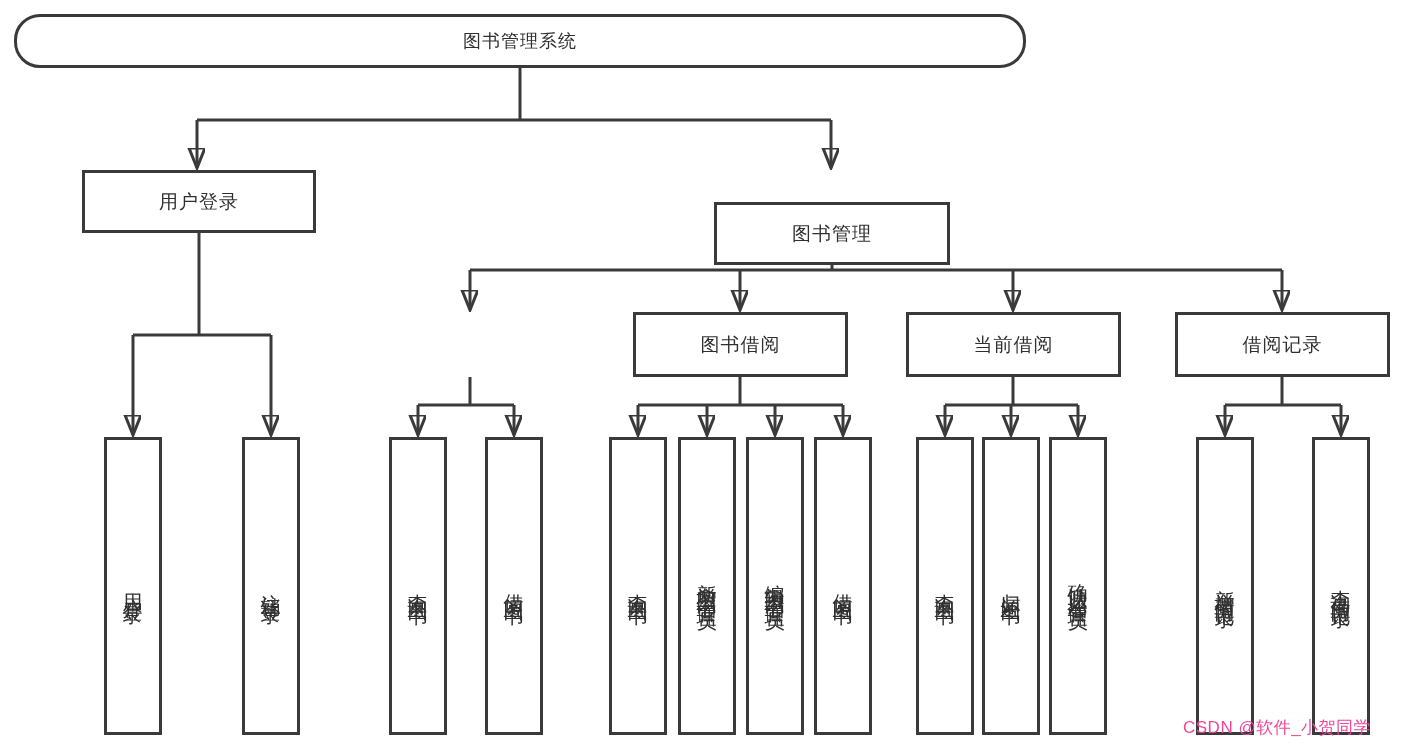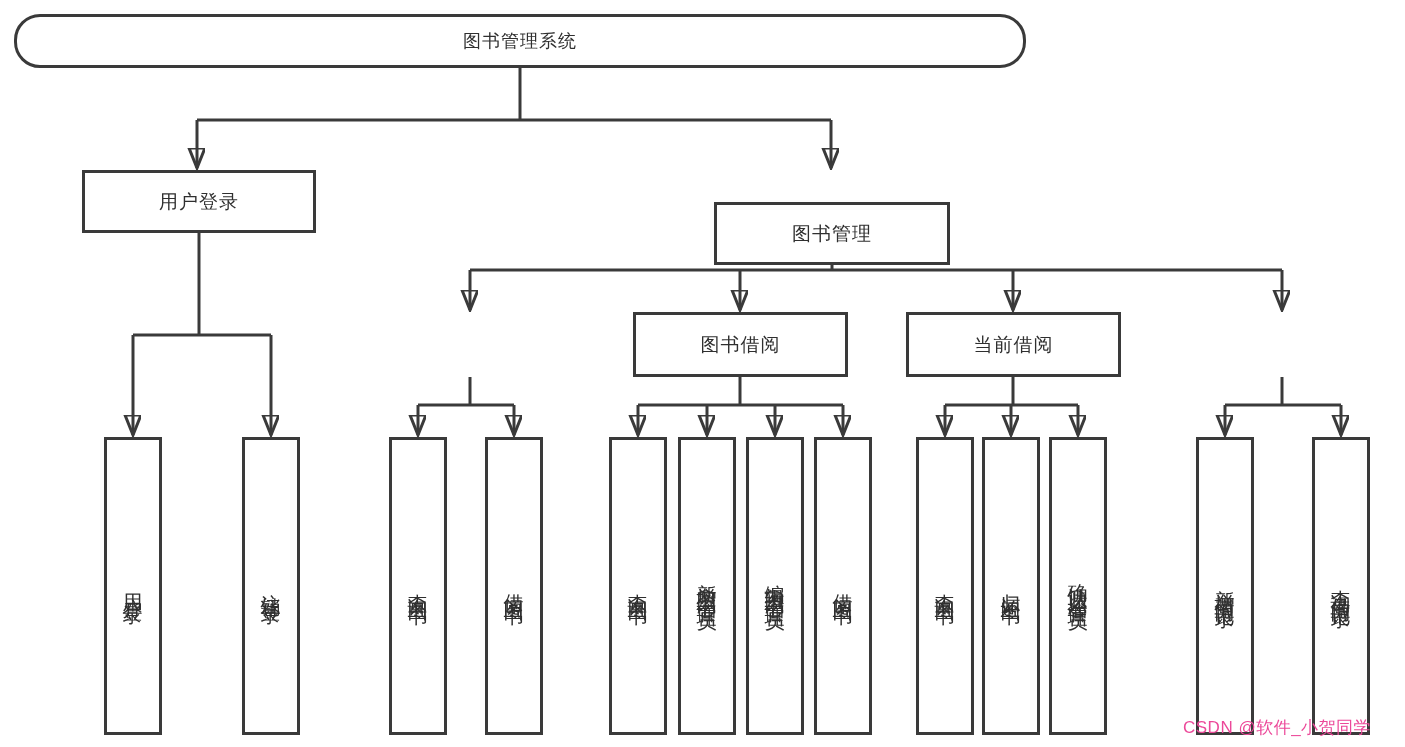--- a/index.html
+++ b/index.html
@@ -102,20 +102,21 @@
     <path d="M1341,405 V435" marker-end="url(#arrow)"></path>
   </svg>
 
   <div class="node node--h node--root" style="left:14px; top:14px; width:1012px; height:54px;">图书管理系统</div>
 
   <div class="node node--h" style="left:82px; top:170px; width:234px; height:63px;">用户登录</div>
   <div class="node node--h" style="left:714px; top:170px; width:236px; height:63px;margin-top:32px;">图书管理</div>
 
   <div class="node node--h" style="left:633px; top:312px; width:215px; height:65px;">图书借阅</div>
   <div class="node node--h" style="left:906px; top:312px; width:215px; height:65px;">当前借阅</div>
+  <div class="node node--h" style="left:1175px; top:312px; width:215px; height:65px;">借阅记录</div>
 
   <div class="node node--leaf" style="left:104px; top:437px; width:58px; height:298px;">用户登录</div>
   <div class="node node--leaf" style="left:242px; top:437px; width:58px; height:298px;">注销登录</div>
 
   <div class="node node--leaf" style="left:389px; top:437px; width:58px; height:298px;">查询图书</div>
   <div class="node node--leaf" style="left:485px; top:437px; width:58px; height:298px;">借阅图书</div>
 
   <div class="node node--leaf" style="left:609px; top:437px; width:58px; height:298px;">查询图书</div>
   <div class="node node--leaf" style="left:678px; top:437px; width:58px; height:298px;">新增图书（管理员）</div>
   <div class="node node--leaf" style="left:746px; top:437px; width:58px; height:298px;">编辑图书（管理员）</div>

